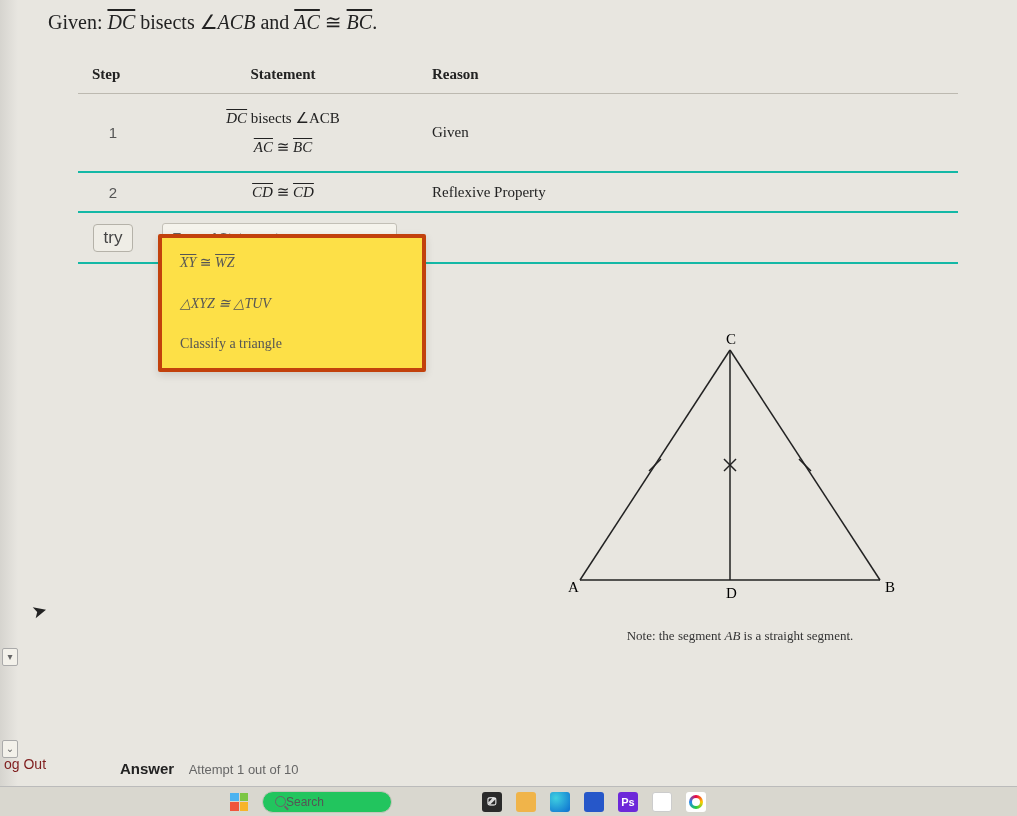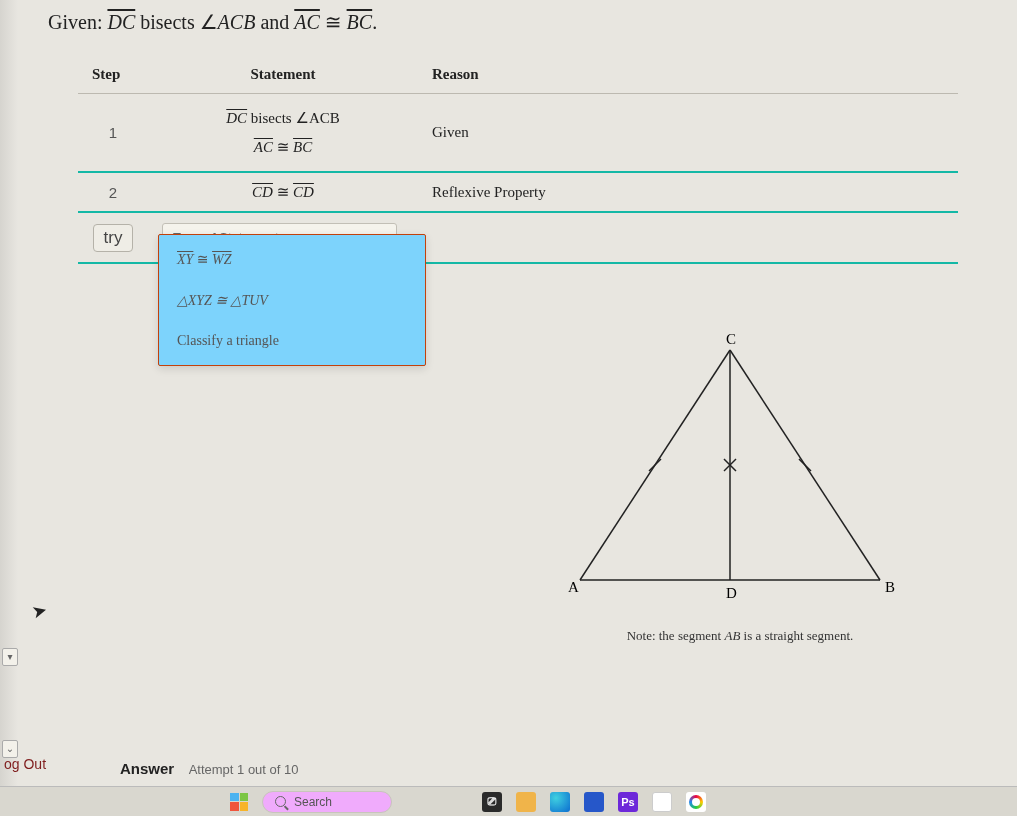--- a/index.html
+++ b/index.html
@@ -87,22 +87,22 @@
     width: 0; height: 0;
     border-left: 4px solid transparent;
     border-right: 4px solid transparent;
     border-top: 5px solid #777;
   }
   .dropdown {
     position: absolute;
     top: 178px;
     left: 80px;
     width: 268px;
-    background: #7dd3fc;
-    border: 1px solid #c2410c;
+    background: #fde047;
+    border: 4px solid #c2410c;
     box-shadow: 0 3px 8px rgba(0,0,0,0.12);
     border-radius: 2px;
     z-index: 5;
     padding: 4px 0;
   }
   .dropdown-item {
     padding: 12px 18px;
     font-family: Georgia, serif;
     font-size: 14px;
     color: #555;
@@ -182,27 +182,26 @@
     grid-template-columns: 1fr 1fr;
     grid-template-rows: 1fr 1fr;
     gap: 1px;
   }
   .taskbar .start div:nth-child(1){background:#4cb3f0;}
   .taskbar .start div:nth-child(2){background:#7cc644;}
   .taskbar .start div:nth-child(3){background:#f0553c;}
   .taskbar .start div:nth-child(4){background:#f7b42a;}
   .taskbar .search {
     margin-left: 14px;
-    background: #f0abfc;
+    background: #22c55e;
     border: 1px solid #c8c5bc;
     border-radius: 14px;
     padding: 3px 12px;
     display: flex;
     align-items: center;
-    gap: 8px;
     font-size: 12px;
     color: #555;
     width: 130px;
   }
   .taskbar .search .mag {
     width:11px;height:11px;border:1.5px solid #666;border-radius:50%;position:relative;
   }
   .taskbar .search .mag::after{
     content:'';position:absolute;width:5px;height:1.5px;background:#666;bottom:-2px;right:-4px;transform:rotate(45deg);
   }

